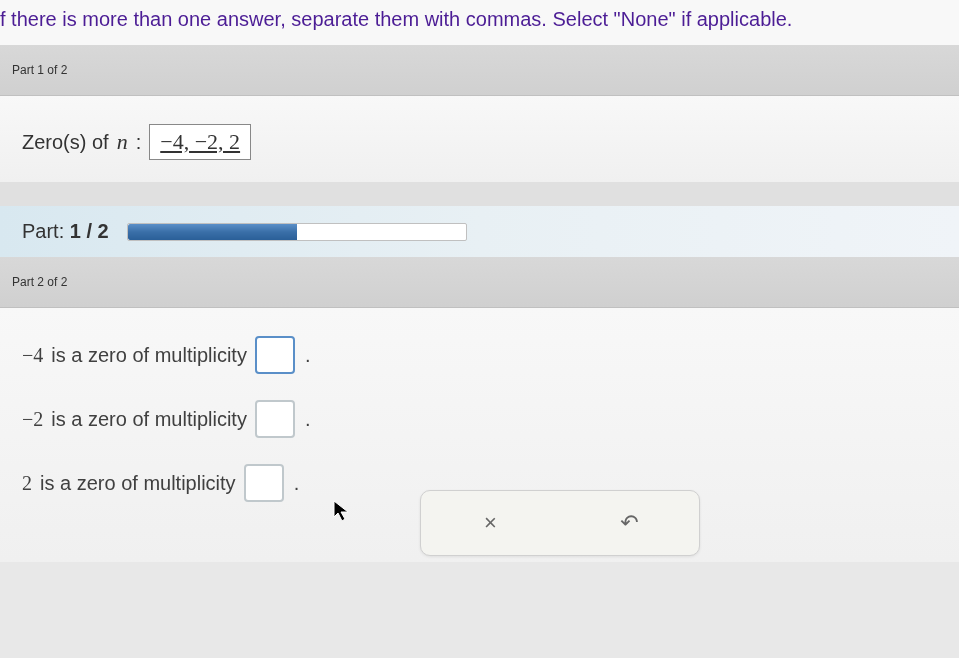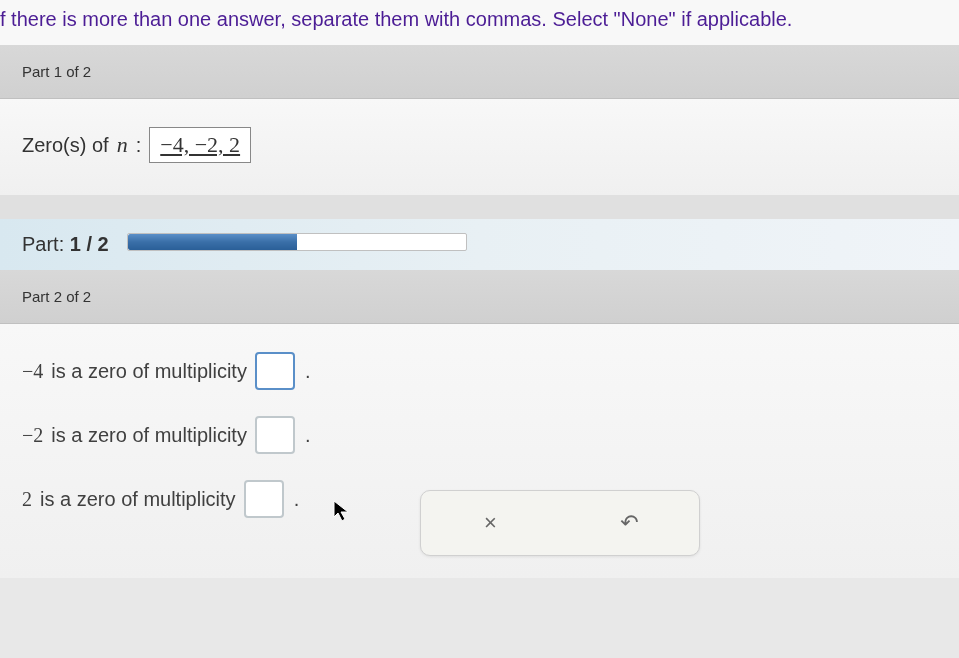--- a/index.html
+++ b/index.html
@@ -12,28 +12,28 @@
     color: #333;
   }
   .instruction {
     background: #f8f8f8;
     padding: 8px 4px 14px 0;
     font-size: 20px;
     color: #4c1d95;
   }
   .part-header {
     background: linear-gradient(to bottom, #d8d8d8 0%, #d0d0d0 100%);
-    padding: 18px 22px;
-    font-size: 15px;
+    padding: 18px 12px;
+    font-size: 12px;
     color: #333;
     border-bottom: 1px solid #c0c0c0;
   }
   .part-body {
     background: linear-gradient(to bottom, #f8f8f8 0%, #f0f0f0 100%);
-    padding: 28px 22px 32px 22px;
+    padding: 28px 22px 22px 22px;
     font-size: 20px;
     color: #333;
   }
   .spacer {
     height: 24px;
     background: #e0e0e0;
   }
   .zeros-row { display: flex; align-items: center; gap: 8px; }
   .math-var { font-style: italic; font-family: 'Times New Roman', serif; font-size: 22px; }
   .answer-box {
@@ -43,21 +43,21 @@
     font-family: 'Times New Roman', serif;
     background: #fff;
     display: inline-block;
     min-width: 90px;
     text-decoration: underline;
   }
   .progress-row {
     background: linear-gradient(to right, #d8e8f0 0%, #e8f0f4 50%, #f0f4f8 100%);
     padding: 14px 22px;
     display: flex;
-    align-items: flex-start;
+    align-items: center;
     gap: 18px;
     font-size: 20px;
   }
   .progress-bar {
     width: 340px;
     height: 18px;
     background: #fff;
     border: 1px solid #c0c0c0;
     border-radius: 2px;
     position: relative;

